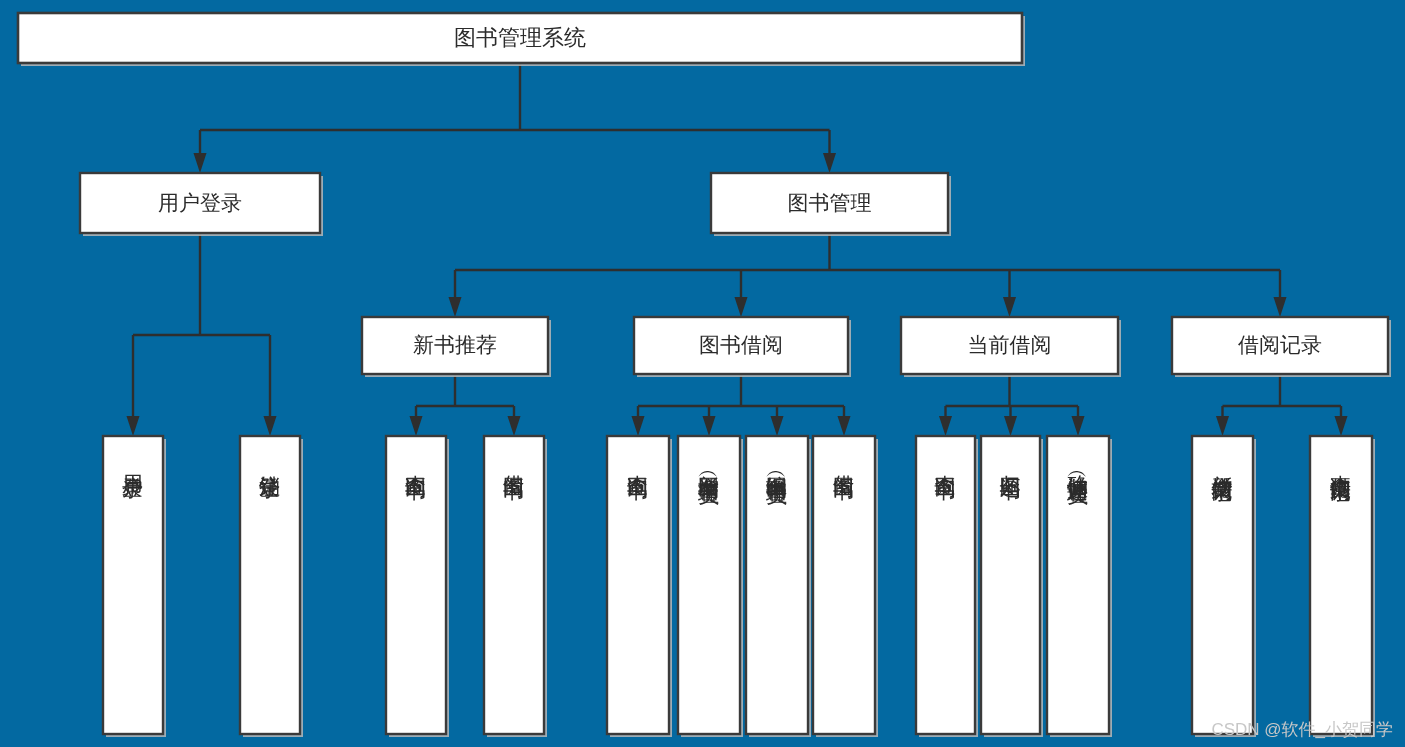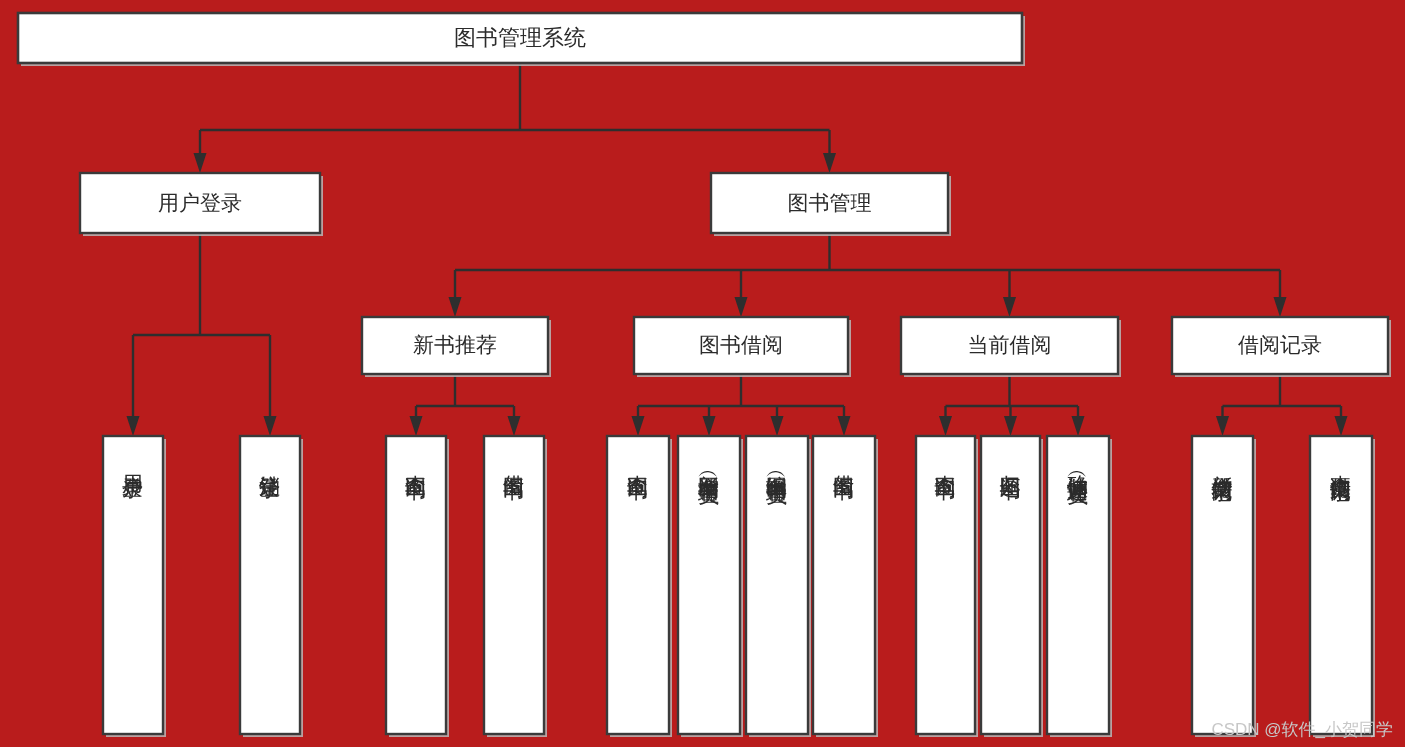--- a/index.html
+++ b/index.html
@@ -1,20 +1,20 @@
 <!DOCTYPE html>
 <html><head>
 <meta charset="utf-8">
 <style>
   html,body{margin:0;padding:0;background:#ffffff;}
   body{
     font-family:"Liberation Sans","DejaVu Sans",sans-serif;
     width:1405px;height:747px;overflow:hidden;
   }
-  #stage{position:relative;width:1405px;height:747px;background:#b91c1c;}
+  #stage{position:relative;width:1405px;height:747px;background:#0369a1;}
   svg#diagram{position:absolute;left:0;top:0;width:1405px;height:747px;display:block;}
 
   .node-box{
     fill:#ffffff;
     stroke:#3a3a3a;
     stroke-width:2.4;
   }
   .node-box.root{stroke-width:2.6;}
   .node-shadow{fill:#b9b9b9;opacity:.85;}
 

